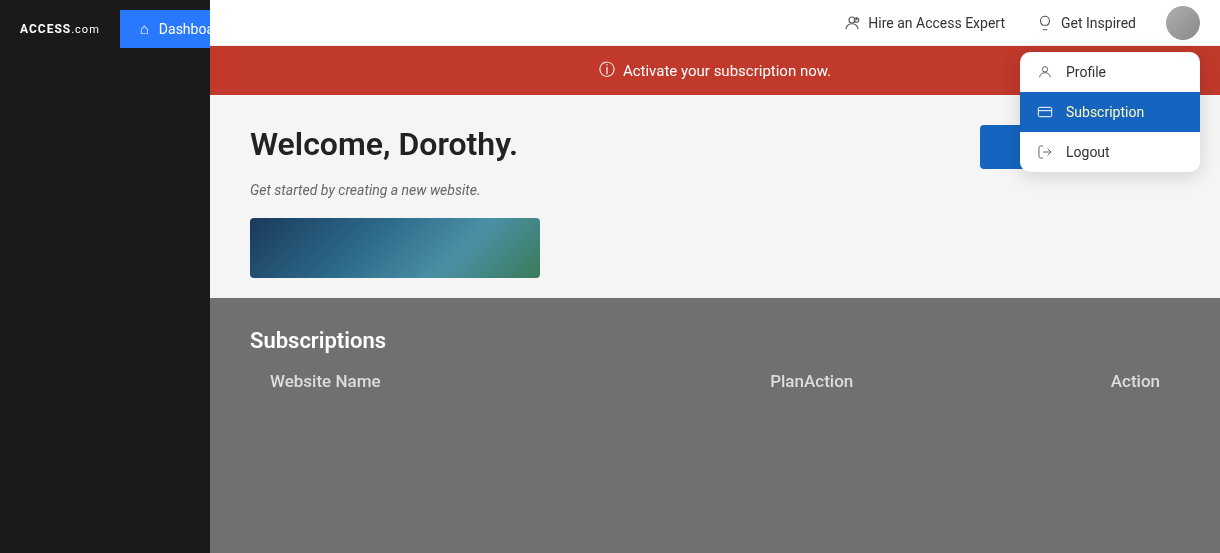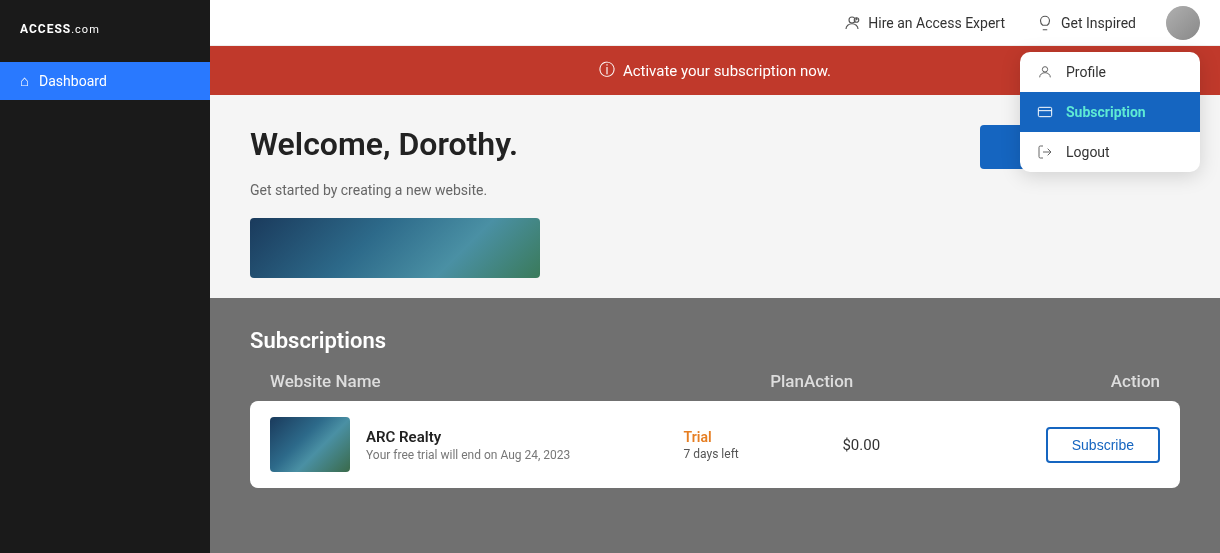--- a/index.html
+++ b/index.html
@@ -5,21 +5,20 @@
     * { margin: 0; padding: 0; box-sizing: border-box; }
     body { font-family: -apple-system, BlinkMacSystemFont, 'Segoe UI', Roboto, sans-serif; width: 1220px; height: 553px; overflow: hidden; background: #f0f0f0; }
     .sidebar {
       width: 210px;
       min-width: 210px;
       background: #1a1a1a;
       height: 100%;
       position: absolute;
       top: 0; left: 0;
       display: flex;
-      flex-direction: column;
     }
     .sidebar-logo {
       height: 52px;
       display: flex;
       align-items: center;
       padding: 0 20px;
       background: #1a1a1a;
     }
     .logo-text {
       color: #fff;
@@ -126,20 +125,21 @@
     }
     .welcome-title {
       font-size: 32px;
       font-weight: 600;
       color: #222;
       margin-bottom: 19px;
     }
     .welcome-sub {
       font-size: 14px;
       color: #666;
+      font-style: italic;
     }
     .add-btn {
       position: absolute;
       top: 30px;
       right: 40px;
       background: #1565c0;
       color: #fff;
       border: none;
       border-radius: 4px;
       width: 200px;
@@ -177,22 +177,21 @@
       display: flex;
       align-items: center;
       gap: 12px;
       padding: 12px 16px;
       font-size: 14px;
       color: #333;
       cursor: pointer;
     }
     .dropdown-item.active {
       background: #1565c0;
-      color: #5eead4;
-      font-weight: bold;
+      color: #fef9c3;
     }
     .dropdown-item.active .drop-icon { color: #fff; }
     .drop-icon {
       font-size: 16px;
       color: #666;
       width: 18px;
       display: flex;
       align-items: center;
       justify-content: center;
     }
@@ -401,31 +400,16 @@
       <h2 class="section-title">Subscriptions</h2>
 
       <div class="subscriptions-table">
         <div class="table-header">
           <span class="col-name">Website Name</span>
           <span class="col-plan">Plan</span>
           <span class="col-amount">Action</span>
           <span class="col-action">Action</span>
         </div>
 
-        <div class="table-row-card">
-          <div class="site-thumb"></div>
-          <div class="site-info col-name">
-            <div class="site-name">ARC Realty</div>
-            <div class="site-desc">Your free trial will end on Aug 24, 2023</div>
-          </div>
-          <div class="plan-col">
-            <div class="plan-name">Trial</div>
-            <div class="plan-left">7 days left</div>
-          </div>
-          <div class="amount-col">$0.00</div>
-          <div class="action-col">
-            <button class="subscribe-btn">Subscribe</button>
-          </div>
-        </div>
       </div>
     </div>
   </div>
 </div>
 
 </body></html>

